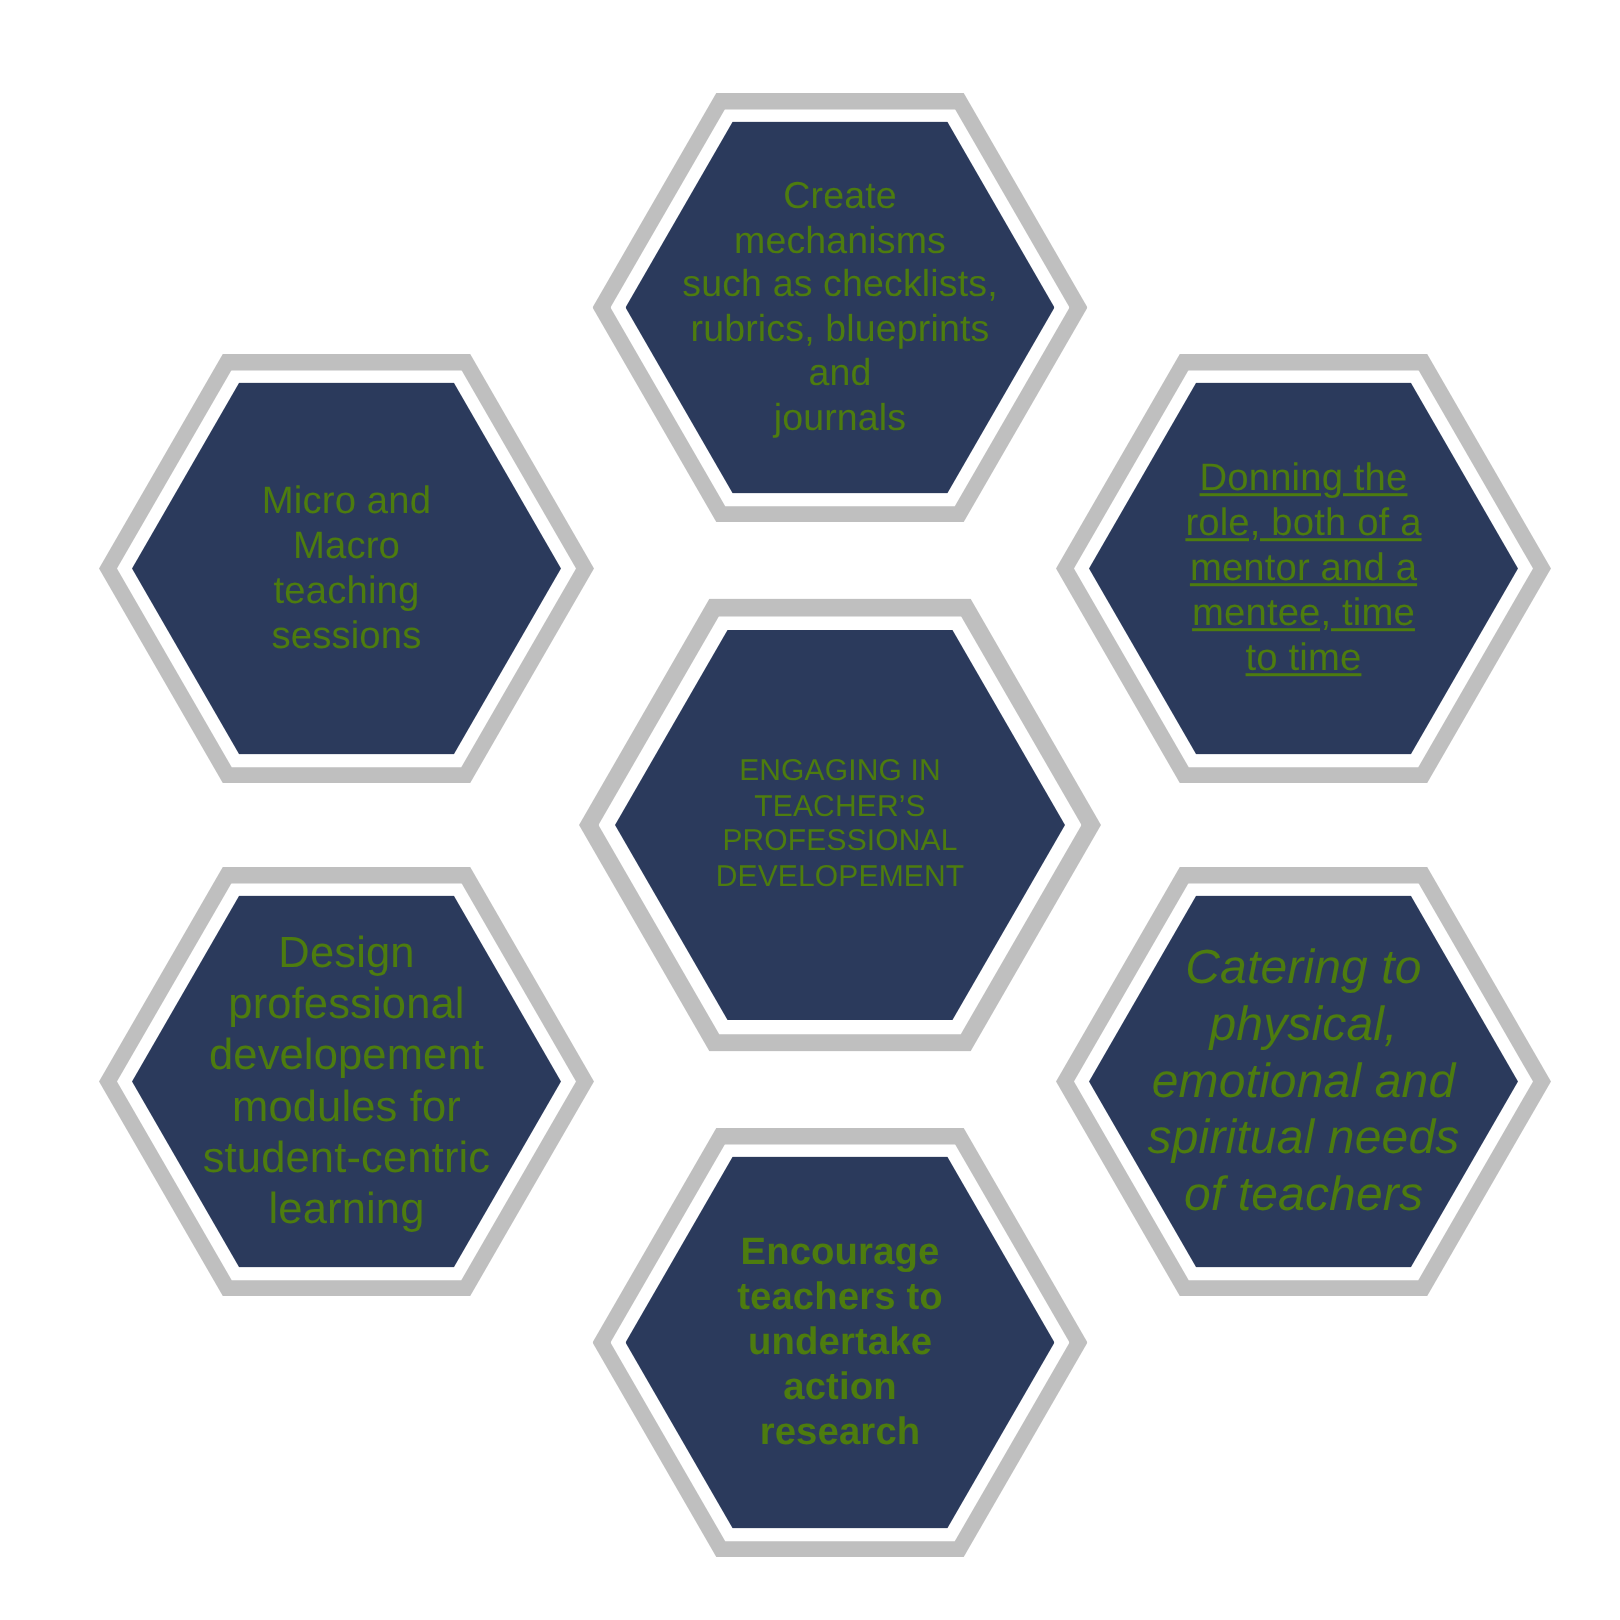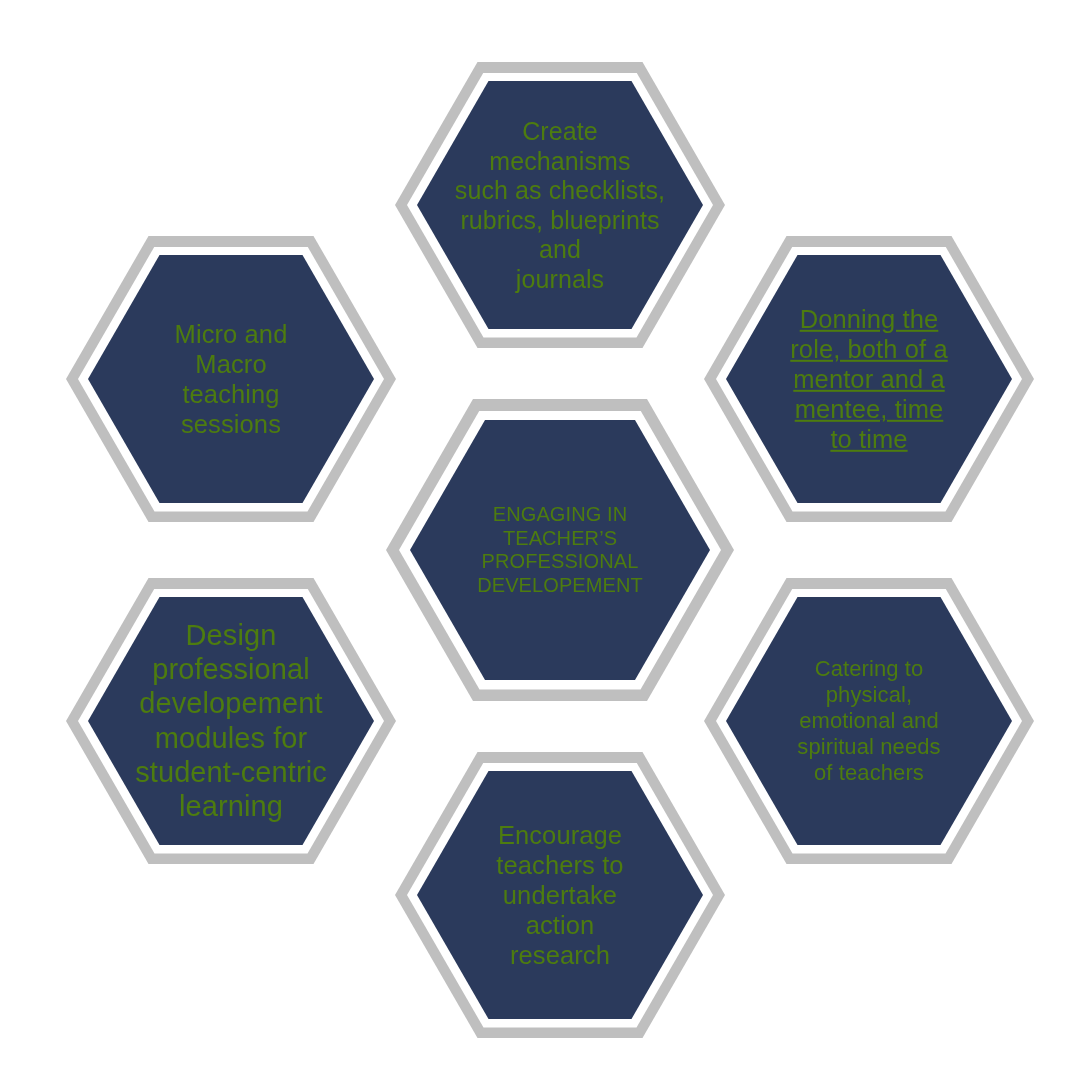--- a/index.html
+++ b/index.html
@@ -76,22 +76,22 @@
   
   .center .hex-outline { width: 348px; height: 302px; margin-left: -174px; margin-top: -151px; }
   .center .hex-gap     { width: 322px; height: 279px; margin-left: -161px; margin-top: -139.5px; }
   .center .hex-fill    { width: 300px; height: 260px; margin-left: -150px; margin-top: -130px; }
   .center .hex-label   { width: 240px; font-size: 20px; }
 
   
   .hex-cell[data-key="top"] .hex-label  { width: 236px; font-size: 25px; }
   .hex-cell[data-key="right-upper"] .hex-label { width: 214px; text-decoration: underline; }
   .hex-cell[data-key="left-lower"]  .hex-label { width: 222px; font-size: 29px; }
-  .hex-cell[data-key="right-lower"] .hex-label { width: 220px; font-size: 22px; }
-  .hex-cell[data-key="bottom"] .hex-label      { width: 200px; }
+  .hex-cell[data-key="right-lower"] .hex-label { width: 220px; font-size: 32px; font-style: italic; }
+  .hex-cell[data-key="bottom"] .hex-label      { width: 200px; font-weight: bold; }
 </style>
 </head>
 <body>
 
 <div id="diagram-root">
 
   <div class="hex-cell sat" data-key="left-upper" style="left:231px; top:379px;">
     <div class="hex-outline"></div>
     <div class="hex-gap"></div>
     <div class="hex-fill"></div>

